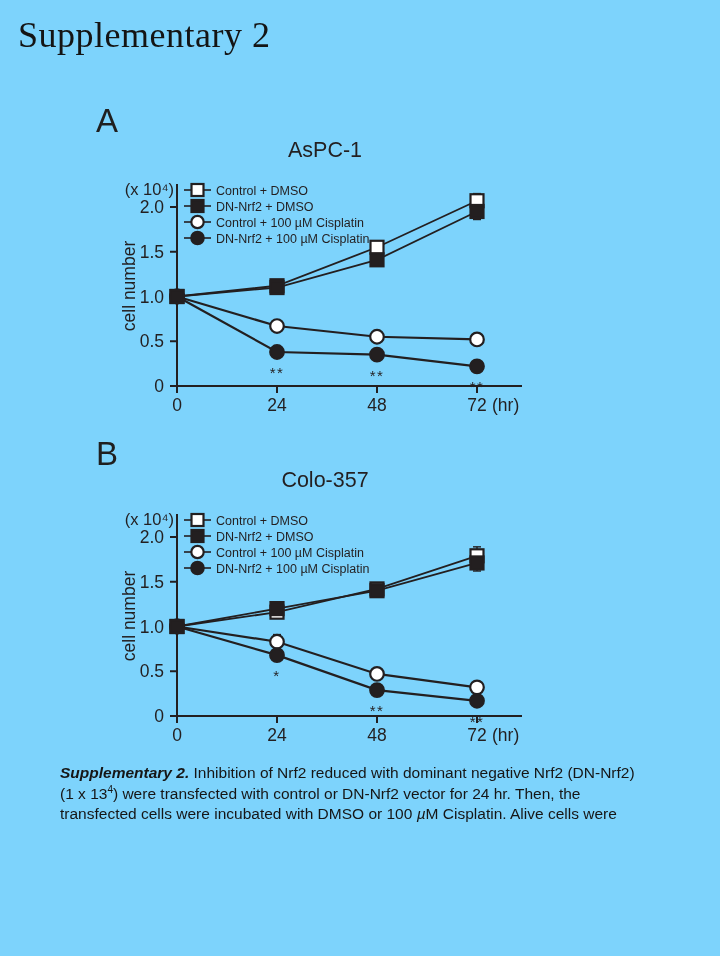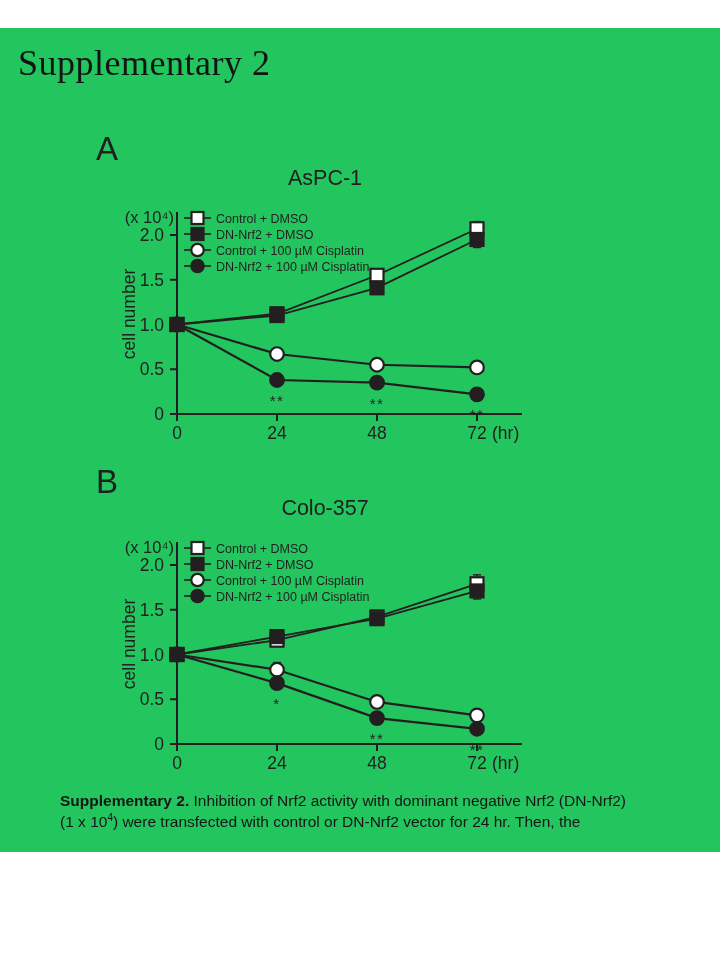--- a/index.html
+++ b/index.html
@@ -1,33 +1,33 @@
 <!DOCTYPE html>
 <html><head>
 <meta charset="utf-8">
 <style>
   html,body{margin:0;padding:0;}
   body{width:720px;height:960px;background:#ffffff;font-family:"Liberation Sans","DejaVu Sans",sans-serif;}
-  .slide{position:relative;width:720px;height:824px;background:#22c55e;overflow:hidden;margin-top:28px;}
+  .slide{position:relative;width:720px;height:956px;background:#7dd3fc;overflow:hidden;}
   .slide-title{
     position:absolute;left:18px;top:14px;margin:0;
     font-family:"Liberation Serif","DejaVu Serif",serif;
     font-size:36px;font-weight:400;color:#141414;letter-spacing:0.5px;
   }
   .panel-label{
     position:absolute;font-size:33px;color:#1f1f1f;line-height:1;
     font-family:"Liberation Sans","DejaVu Sans",sans-serif;
   }
   .chart{position:absolute;}
   .caption{
     position:absolute;left:60px;top:763px;width:640px;
     font-size:15.5px;line-height:20.5px;color:#161616;
   }
   .cap-line{white-space:nowrap;}
-  .cap-b{font-weight:bold;}
+  .cap-b{font-weight:bold;font-style:italic;}
   .cap-i{font-style:italic;}
   .cap-sup{vertical-align:super;font-size:10px;line-height:0;}
   svg text{fill:#231f20;}
 </style>
 </head>
 <body>
 
 <div class="slide">
   <h1 class="slide-title">Supplementary 2</h1>
 
@@ -267,16 +267,17 @@
       <rect x="110.5" y="170" width="13" height="13" fill="#231f20" stroke="#231f20" stroke-width="2.2"></rect>
       <rect x="210.5" y="152.10000000000002" width="13" height="13" fill="#231f20" stroke="#231f20" stroke-width="2.2"></rect>
       <rect x="310.5" y="134.2" width="13" height="13" fill="#231f20" stroke="#231f20" stroke-width="2.2"></rect>
       <rect x="410.5" y="106.45500000000001" width="13" height="13" fill="#231f20" stroke="#231f20" stroke-width="2.2"></rect>
       <text x="217" y="231.14" text-anchor="middle" font-size="15" letter-spacing="1.5">*</text>
       <text x="317" y="266.045" text-anchor="middle" font-size="15" letter-spacing="1.5">**</text>
       <text x="417" y="276.78499999999997" text-anchor="middle" font-size="15" letter-spacing="1.5">**</text>
     </svg>
 
   <div class="caption" id="caption">
-      <div class="cap-line"><span class="cap-b">Supplementary 2.</span><span> Inhibition of Nrf2 activity with dominant negative Nrf2 (DN-Nrf2)</span></div>
-      <div class="cap-line"><span>(1 x 10</span><span class="cap-sup">4</span><span>) were transfected with control or DN-Nrf2 vector for 24 hr. Then, the</span></div>
+      <div class="cap-line"><span class="cap-b">Supplementary 2.</span><span> Inhibition of Nrf2 reduced with dominant negative Nrf2 (DN-Nrf2)</span></div>
+      <div class="cap-line"><span>(1 x 13</span><span class="cap-sup">4</span><span>) were transfected with control or DN-Nrf2 vector for 24 hr. Then, the</span></div>
+      <div class="cap-line"><span>transfected cells were incubated with DMSO or 100 </span><span class="cap-i">µ</span><span>M Cisplatin. Alive cells were</span></div>
     </div>
 </div>
 
 </body></html>

